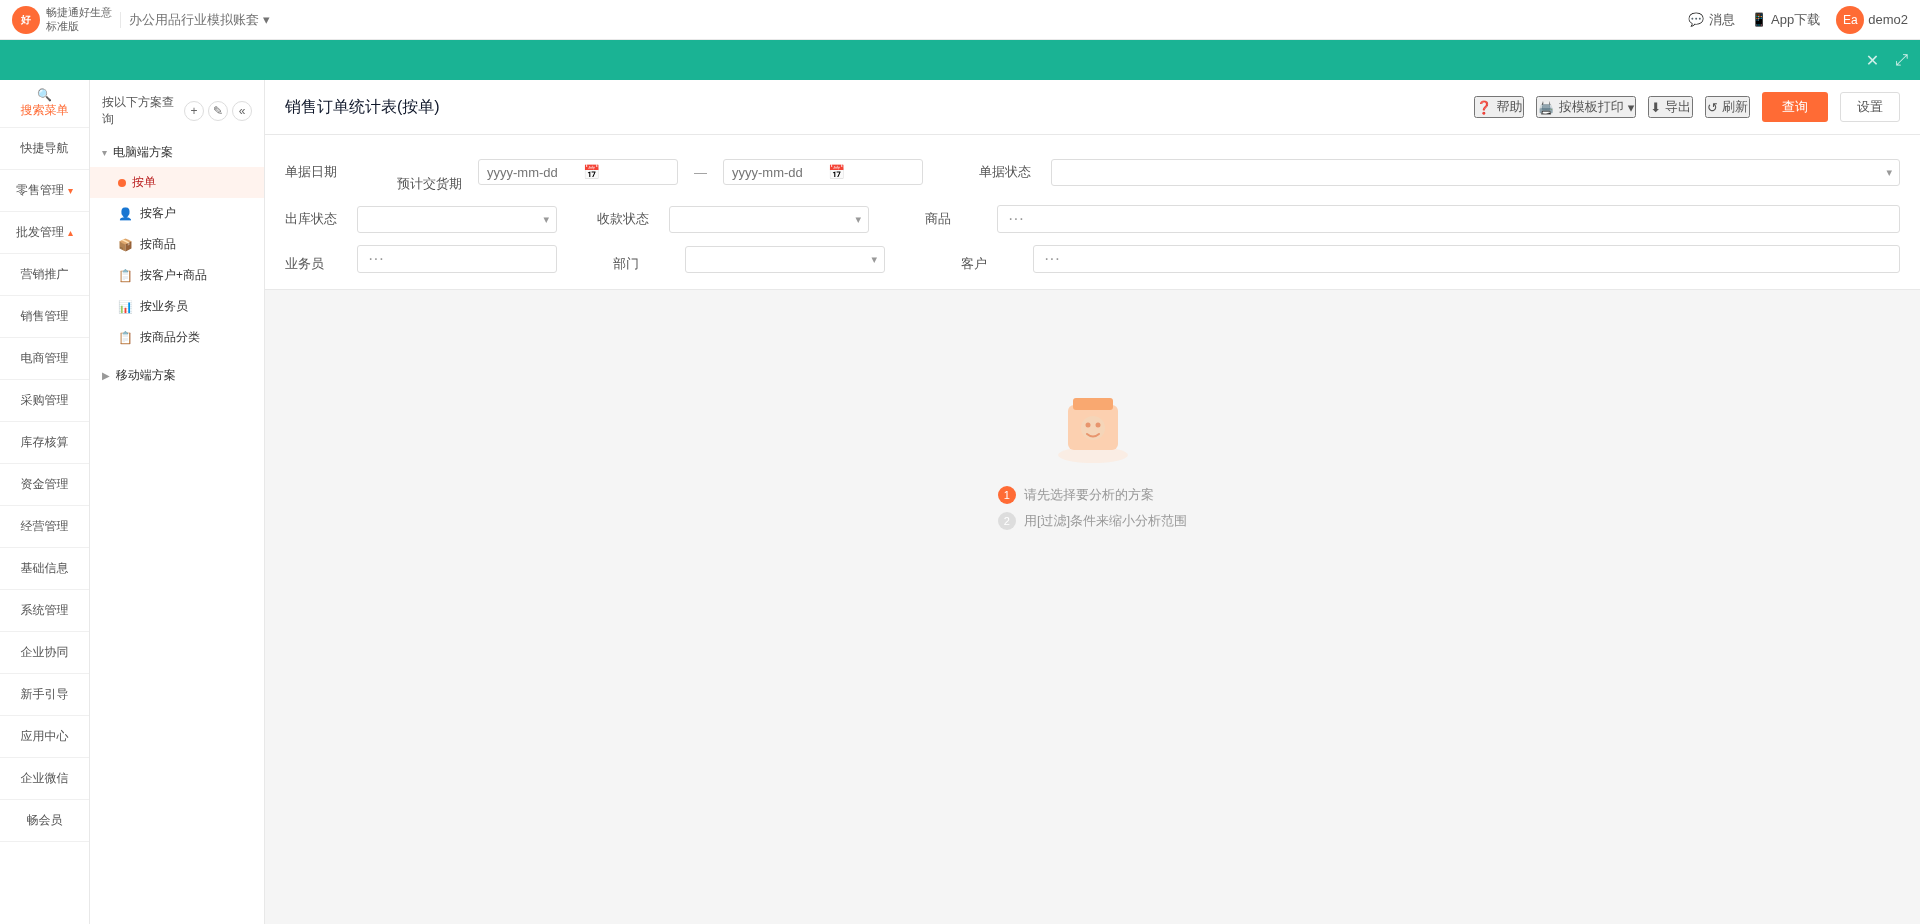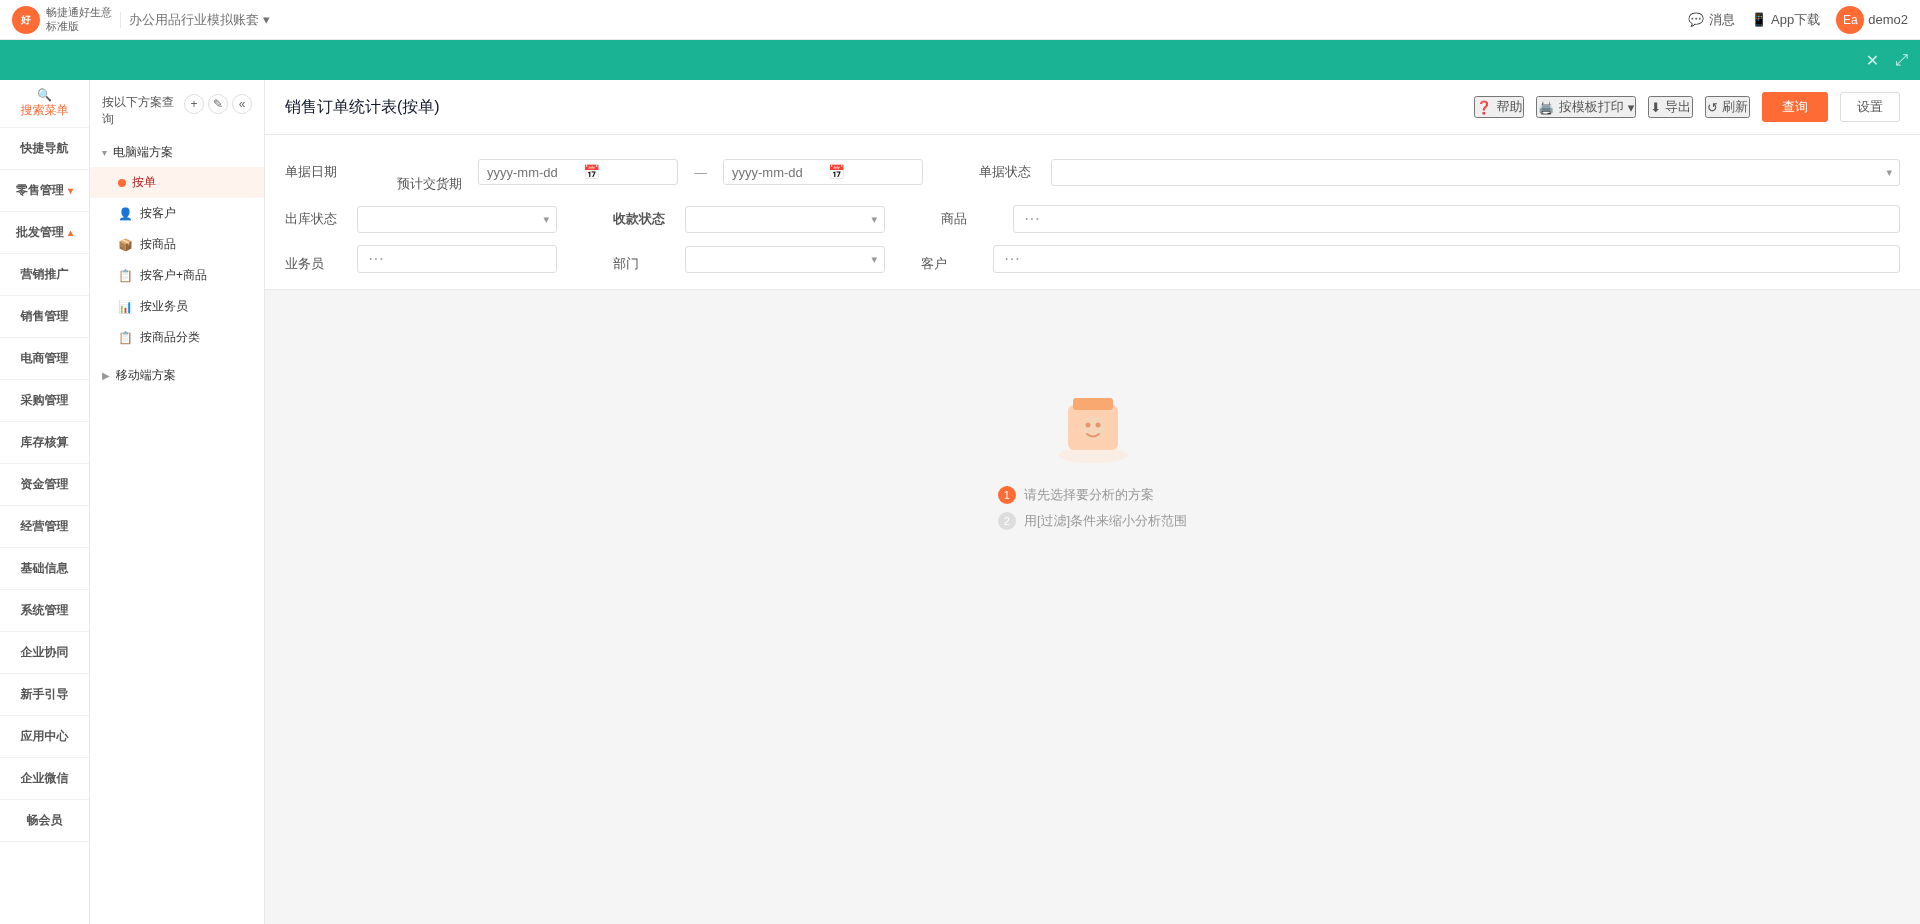--- a/index.html
+++ b/index.html
@@ -141,21 +141,20 @@
       padding: 12px 8px;
       text-align: center;
       cursor: pointer;
       font-size: 12px;
       color: #555;
       border-bottom: 1px solid #f0f0f0;
       display: flex;
       flex-direction: column;
       align-items: center;
       gap: 4px;
-      font-weight: bold;
     }
     .sidebar-item.has-arrow {
       flex-direction: row;
       justify-content: center;
       gap: 4px;
     }
     .sidebar-item .arrow {
       font-size: 10px;
       color: #ff6b35;
     }
@@ -170,20 +169,21 @@
 
     
     .left-panel {
       width: 175px;
       background: #fff;
       border-right: 1px solid #e8e8e8;
       padding: 8px 0;
     }
     .panel-header {
       display: flex;
+      align-items: center;
       padding: 6px 12px;
       font-size: 12px;
       color: #555;
       gap: 8px;
     }
     .panel-header-icons {
       display: flex;
       gap: 4px;
       margin-left: auto;
     }
@@ -650,21 +650,21 @@
         </div>
       </div>
 
       <div class="filter-row">
         <span class="filter-label">出库状态</span>
         <div class="select-wrapper" style="min-width:200px;">
           <select class="filter-select"></select>
           <span class="chevron">▾</span>
         </div>
 
-        <span style="margin-left:40px;font-weight:bold;" class="filter-label">收款状态</span>
+        <span style="margin-left:24px;" class="filter-label">收款状态</span>
         <div class="select-wrapper" style="min-width:200px;">
           <select class="filter-select"></select>
           <span class="chevron">▾</span>
         </div>
 
         <span style="margin-left:40px;" class="filter-label">商品</span>
         <div style="flex:1;display:flex;align-items:center;border:1px solid #ddd;border-radius:3px;padding:4px 10px;">
           <span class="more-dots">···</span>
         </div>
       </div>
@@ -674,21 +674,21 @@
         <div style="flex:0 0 200px;display:flex;align-items:center;border:1px solid #ddd;border-radius:3px;padding:4px 10px;">
           <span class="more-dots">···</span>
         </div>
 
         <span style="margin-left:40px;" class="filter-label">部门</span>
         <div class="select-wrapper" style="min-width:200px;">
           <select class="filter-select"></select>
           <span class="chevron">▾</span>
         </div>
 
-        <span style="margin-left:20px;" class="filter-label">客户</span>
+        <span style="margin-left:60px;" class="filter-label">客户</span>
         <div style="flex:1;display:flex;align-items:center;border:1px solid #ddd;border-radius:3px;padding:4px 10px;">
           <span class="more-dots">···</span>
         </div>
       </div>
     </div>
 
 
     <div class="empty-state">
       <div class="empty-icon">
         <svg width="100" height="100" viewBox="0 0 100 100">

